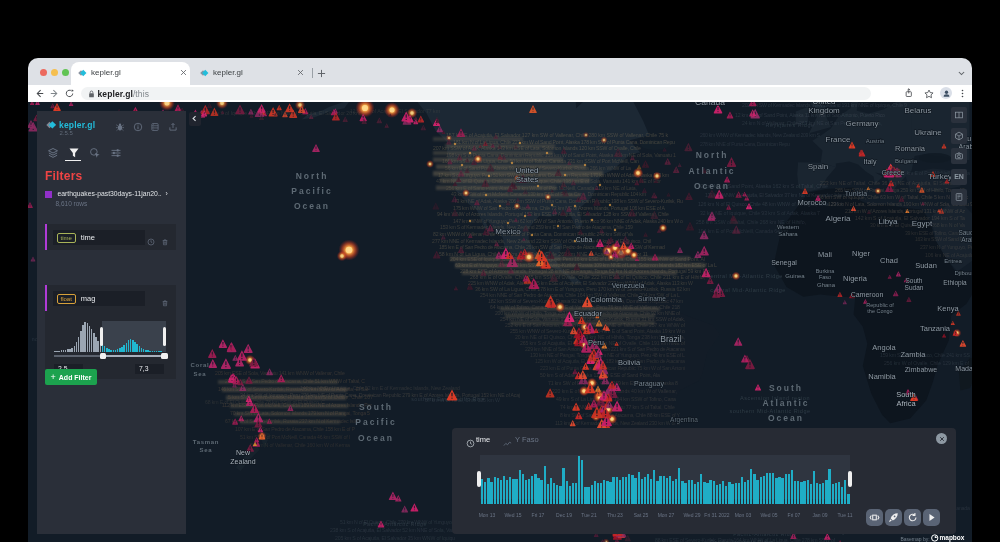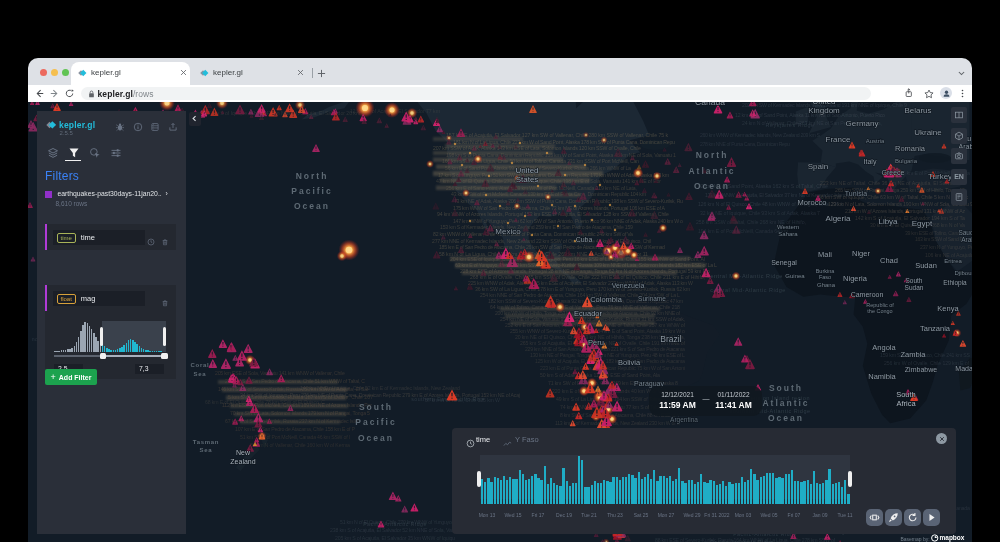--- a/index.html
+++ b/index.html
@@ -60,21 +60,21 @@
       </svg>
     <svg width="9" height="9" viewBox="0 0 14 14" style="position:absolute;left:36.5px;top:4px">
         <path d="M12 7 A5 5 0 1 1 10.4 3.2" fill="none" stroke="#46494d" stroke-width="1.5"></path>
         <path d="M10.5 0.5 L10.7 4 L13.8 3.2 Z" fill="#46494d"></path>
       </svg>
     <div class="urlpill"></div>
     <svg width="7" height="8" viewBox="0 0 10 12" style="position:absolute;left:59.5px;top:4.5px">
         <rect x="1.5" y="5" width="7" height="6" rx="1" fill="#5f6368"></rect>
         <path d="M3 5 V3.5 A2 2 0 0 1 7 3.5 V5" fill="none" stroke="#5f6368" stroke-width="1.3"></path>
       </svg>
-    <div style="position:absolute;left:69.5px;top:3.5px;font-size:8.5px;color:#202124;letter-spacing:.1px"><b style="font-weight:600">kepler.gl</b><span style="color:#80868b">/rows</span></div>
+    <div style="position:absolute;left:69.5px;top:3.5px;font-size:8.5px;color:#202124;letter-spacing:.1px"><b style="font-weight:600">kepler.gl</b><span style="color:#80868b">/this</span></div>
     <svg width="9.5" height="9.5" viewBox="0 0 14 14" style="position:absolute;left:876px;top:3.2px">
         <rect x="3.2" y="5.5" width="7.6" height="7" rx="1" fill="none" stroke="#45484c" stroke-width="1.2"></rect>
         <path d="M7 1.2 V8 M5 3.2 L7 1.2 L9 3.2" fill="none" stroke="#45484c" stroke-width="1.2"></path>
       </svg>
     <svg width="10" height="10" viewBox="0 0 14 14" style="position:absolute;left:896px;top:3.5px">
         <path d="M7 1.5 L8.7 5 L12.7 5.5 L9.8 8.2 L10.5 12.2 L7 10.3 L3.5 12.2 L4.2 8.2 L1.3 5.5 L5.3 5 Z" fill="none" stroke="#414549" stroke-width="1.1"></path>
       </svg>
     <div style="position:absolute;left:912px;top:2px;width:12px;height:12px;border-radius:50%;background:#dadfe8"></div>
     <svg width="9" height="9" viewBox="0 0 14 14" style="position:absolute;left:913.5px;top:3.5px">
         <circle cx="7" cy="5" r="2.6" fill="#3d4f63"></circle>
@@ -2772,21 +2772,21 @@
             <path d="M8 8 L14.2 10.4 L11.3 11.3 L10.4 14.2 Z" fill="#6a7485"></path>
           </svg> 
           <svg width="12" height="12" viewBox="0 0 16 16">
             <path d="M2 4.5 H14 M2 8 H14 M2 11.5 H14" stroke="#6a7485" stroke-width="1.2"></path>
             <rect x="9" y="3" width="2.4" height="3" fill="#6a7485"></rect>
             <rect x="4" y="6.5" width="2.4" height="3" fill="#6a7485"></rect>
             <rect x="9" y="10" width="2.4" height="3" fill="#6a7485"></rect>
           </svg>
         </div>
       <div style="position:absolute;left:28px;top:48.5px;width:16px;height:1.5px;background:#f0f0f0"></div>
-      <div style="position:absolute;left:8px;top:58px;font-size:12px;font-weight:400;color:#3b82f6;letter-spacing:.2px">Filters</div>
+      <div style="position:absolute;left:8px;top:58px;font-size:12px;font-weight:700;color:#ef4444;letter-spacing:.2px">Filters</div>
       <div style="position:absolute;left:8px;top:80px;width:6.5px;height:6.5px;background:#9130c9"></div>
       <div style="position:absolute;left:20.5px;top:78.5px;font-size:6.8px;color:#dfe2e5">earthquakes-past30days-11jan20..&nbsp;&nbsp;›</div>
       <div style="position:absolute;left:18.5px;top:89px;font-size:6.5px;color:#6a7485">8,610 rows</div>
       <div class="card" style="top:113px;height:26px">
         <div class="accent"></div>
         <div class="field">
           <span class="chip" style="color:#a8b358;border-color:#a8b358">time</span>
           <span style="font-size:7.5px;color:#e8eaed;margin-left:5px">time</span>
         </div>
         <div style="position:absolute;right:21px;top:8px"><svg width="8" height="8" viewBox="0 0 16 16">
@@ -2864,27 +2864,20 @@
         <div style="position:absolute;left:55px;top:41.5px;width:2.8px;height:19px;background:#f0f0f0;border-radius:2px"></div>
         <div style="position:absolute;left:118px;top:41.5px;width:2.8px;height:19px;background:#f0f0f0;border-radius:2px"></div>
         <div style="position:absolute;left:9px;top:70px;width:48px;height:1.6px;background:#5b626e"></div>
         <div style="position:absolute;left:57px;top:70px;width:62px;height:1.6px;background:#a8b0bc"></div>
         <div style="position:absolute;left:54.5px;top:67.5px;width:6.5px;height:6.5px;background:#f0f0f0;border-radius:1.5px"></div>
         <div style="position:absolute;left:116px;top:67.5px;width:6.5px;height:6.5px;background:#f0f0f0;border-radius:1.5px"></div>
         <div style="position:absolute;left:9px;top:78.5px;width:29px;height:10.5px;background:#1b1f27;color:#e8eaed;font-size:6.8px;line-height:10.5px;padding-left:4px">2,5</div>
         <div style="position:absolute;left:90px;top:78.5px;width:29px;height:10.5px;background:#1b1f27;color:#e8eaed;font-size:6.8px;line-height:10.5px;padding-left:4px">7,3</div>
       </div>
       <div style="position:absolute;left:8px;top:258px;width:52px;height:16px;background:#1ca24e;border-radius:2px;color:#fff;font-size:7px;font-weight:bold;display:flex;align-items:center;justify-content:center;gap:3px"><span style="font-size:9px;font-weight:normal">+</span> Add Filter</div>
-    </div>
-    <div class="dtpill">
-      <div style="position:absolute;left:0;top:5px;width:57px;text-align:center;font-size:6.5px;color:#c3c9cf">12/12/2021</div>
-      <div style="position:absolute;left:0;top:14px;width:57px;text-align:center;font-size:8.5px;font-weight:bold;color:#fff">11:59 AM</div>
-      <div style="position:absolute;left:53px;top:9px;width:8px;text-align:center;font-size:7px;color:#c3c9cf">—</div>
-      <div style="position:absolute;right:0;top:5px;width:57px;text-align:center;font-size:6.5px;color:#c3c9cf">01/11/2022</div>
-      <div style="position:absolute;right:0;top:14px;width:57px;text-align:center;font-size:8.5px;font-weight:bold;color:#fff">11:41 AM</div>
     </div>
     <div class="widget">
       <div style="position:absolute;left:14px;top:6px"><svg width="9" height="9" viewBox="0 0 16 16">
             <circle cx="8" cy="8" r="6" fill="none" stroke="#c3c9cf" stroke-width="1.3"></circle>
             <path d="M8 4.5 V8 L10.5 9.5" fill="none" stroke="#c3c9cf" stroke-width="1.3"></path>
           </svg></div>
       <div style="position:absolute;left:24px;top:6.5px;font-size:7.5px;color:#e8eaed">time</div>
       <div style="position:absolute;left:51px;top:7px"><svg width="9" height="9" viewBox="0 0 16 16">
             <path d="M1.5 10 L5 6 L8 8.5 L11.5 4 L14.5 5.5" fill="none" stroke="#6a7485" stroke-width="1.3"></path>
           </svg></div>

